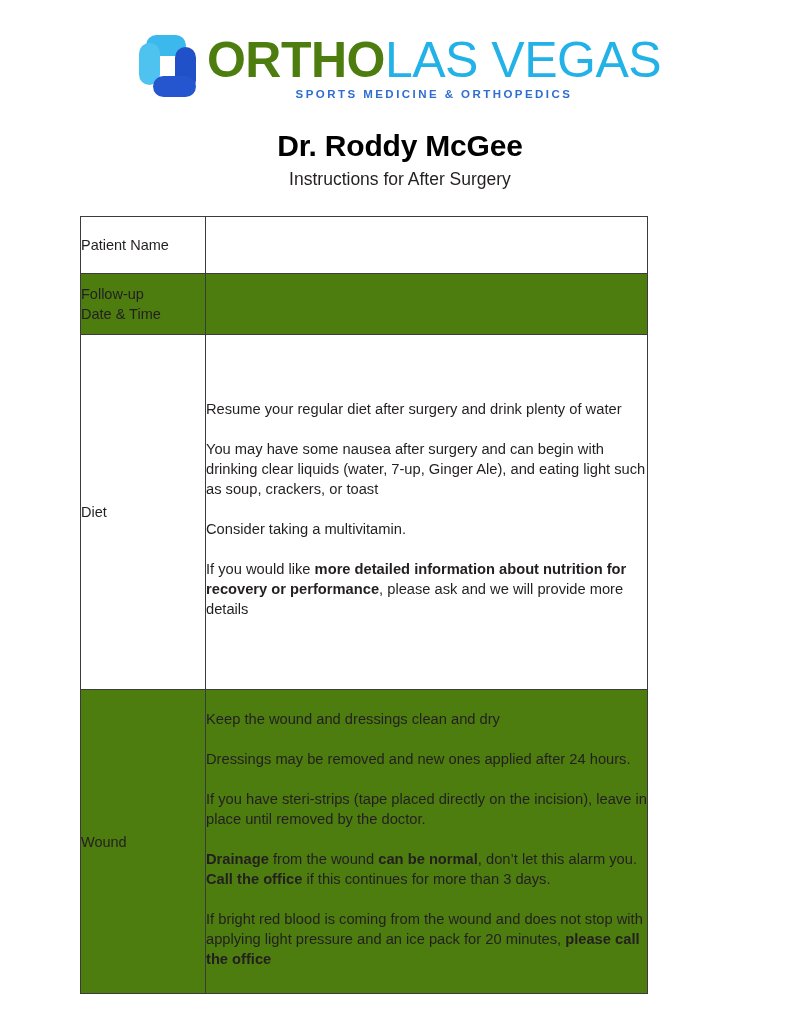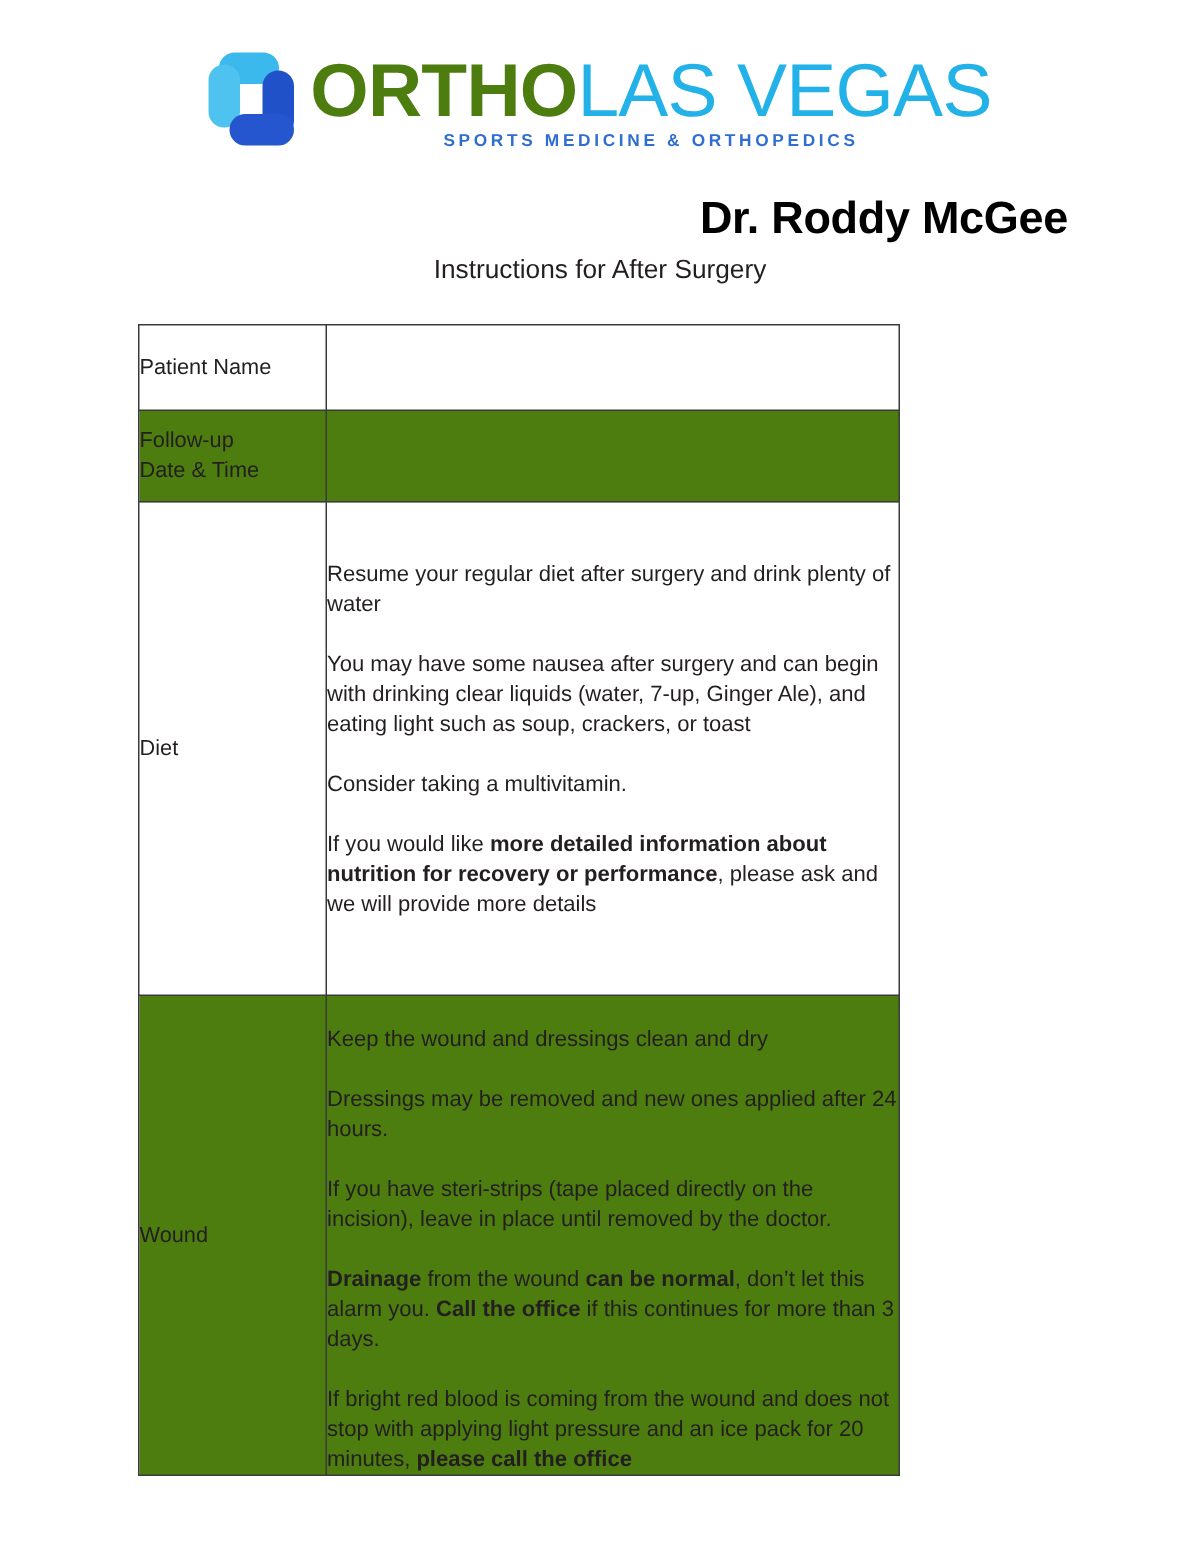--- a/index.html
+++ b/index.html
@@ -107,28 +107,28 @@
     color: #000000;
     white-space: nowrap;
   }
   .header-sub {
     font-size: 17.5px;
     line-height: 24px;
     color: #231f20;
     margin-top: 3px;
     white-space: nowrap;
   }
-  .header-col-right .header-title { letter-spacing: -0.2px; text-align: right; }
+  .header-col-right .header-title { letter-spacing: -0.2px; }
 
   
   .doc-table {
     position: absolute;
-    left: 92px;
+    left: 80px;
     top: 216px;
-    width: 508px;
+    width: 568px;
     border-collapse: collapse;
     table-layout: fixed;
   }
   .doc-table td {
     border: 1.6px solid #3b3b3b;
     vertical-align: middle;
     padding: 0;
   }
   .col-label { width: 125px; }
   .cell-label {
@@ -155,21 +155,21 @@
   .row-wound .cell-body { vertical-align: top; }
   .row-diet .cell-label,
   .row-wound .cell-label { vertical-align: middle; }
 
   .cell-body p {
     margin: 0 0 20px 0;
   }
   .cell-body p:last-child { margin-bottom: 0; }
   .cell-body b { font-weight: bold; }
 
-  .row-diet .cell-body { padding-top: 38px; }
+  .row-diet .cell-body { padding-top: 64px; }
   .row-wound .cell-body { padding-top: 19px; }
 </style>
 </head>
 <body>
 
 <div class="logo-block">
   <div class="logo-inner">
     <div class="logo-mark">
       <div class="bar bar-top"></div>
       <div class="bar bar-left"></div>

